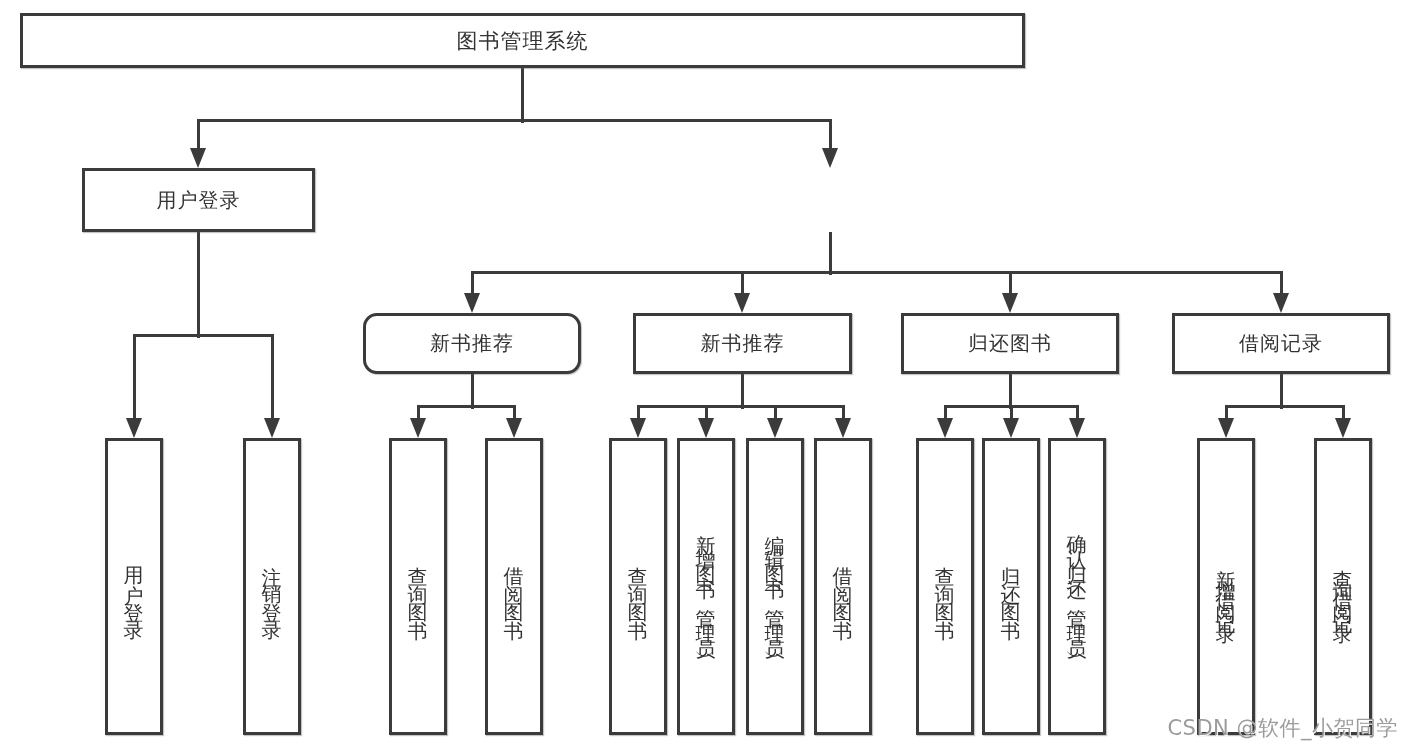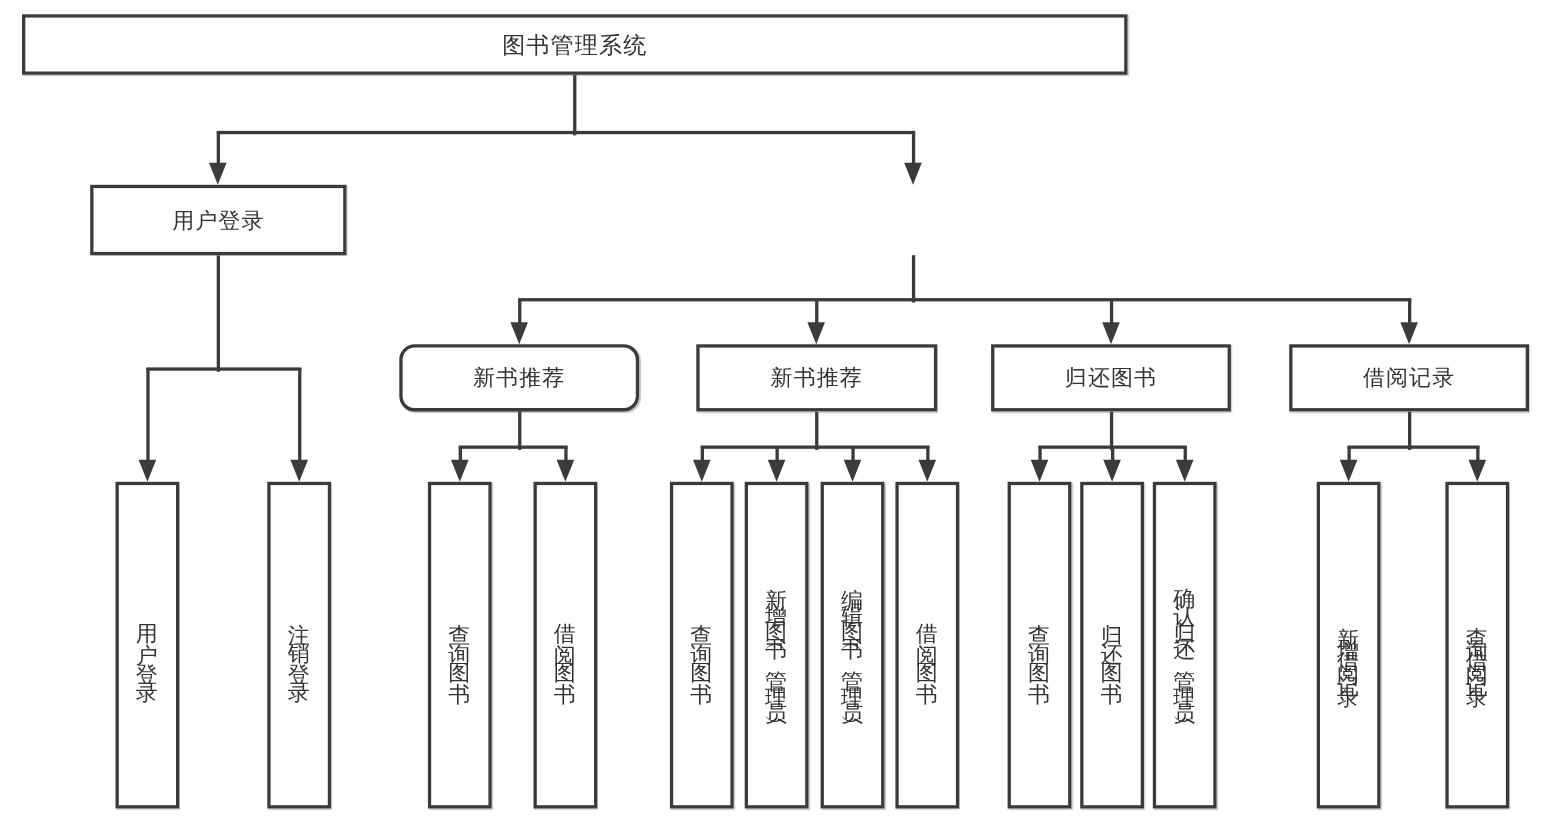--- a/index.html
+++ b/index.html
@@ -123,20 +123,21 @@
     <span>确认归还（管理员）</span>
   </div>
 
   <div class="box v-box ls6" style="left:1197px;top:438px;width:58px;height:297px;">
     <span>新增借阅记录</span>
   </div>
   <div class="box v-box ls6" style="left:1314px;top:438px;width:58px;height:297px;">
     <span>查询借阅记录</span>
   </div>
 
+  <div id="watermark">CSDN @软件_小贺同学</div>
 
 <div class="line" style="left: 520.5px; top: 68px; width: 3px; height: 55px;"></div>
     <div class="line" style="left: 196.5px; top: 118.5px; width: 635px; height: 3px;"></div>
     <div class="line" style="left: 196.5px; top: 120px; width: 3px; height: 36px;"></div>
     <div class="arrowhead" style="left: 190px; top: 148px;"></div>
     <div class="line" style="left: 828.5px; top: 120px; width: 3px; height: 36px;"></div>
     <div class="arrowhead" style="left: 822px; top: 148px;"></div>
     <div class="line" style="left: 196.5px; top: 232px; width: 3px; height: 106px;"></div>
     <div class="line" style="left: 132.5px; top: 333.5px; width: 141px; height: 3px;"></div>
     <div class="line" style="left: 132.5px; top: 335px; width: 3px; height: 91px;"></div>

